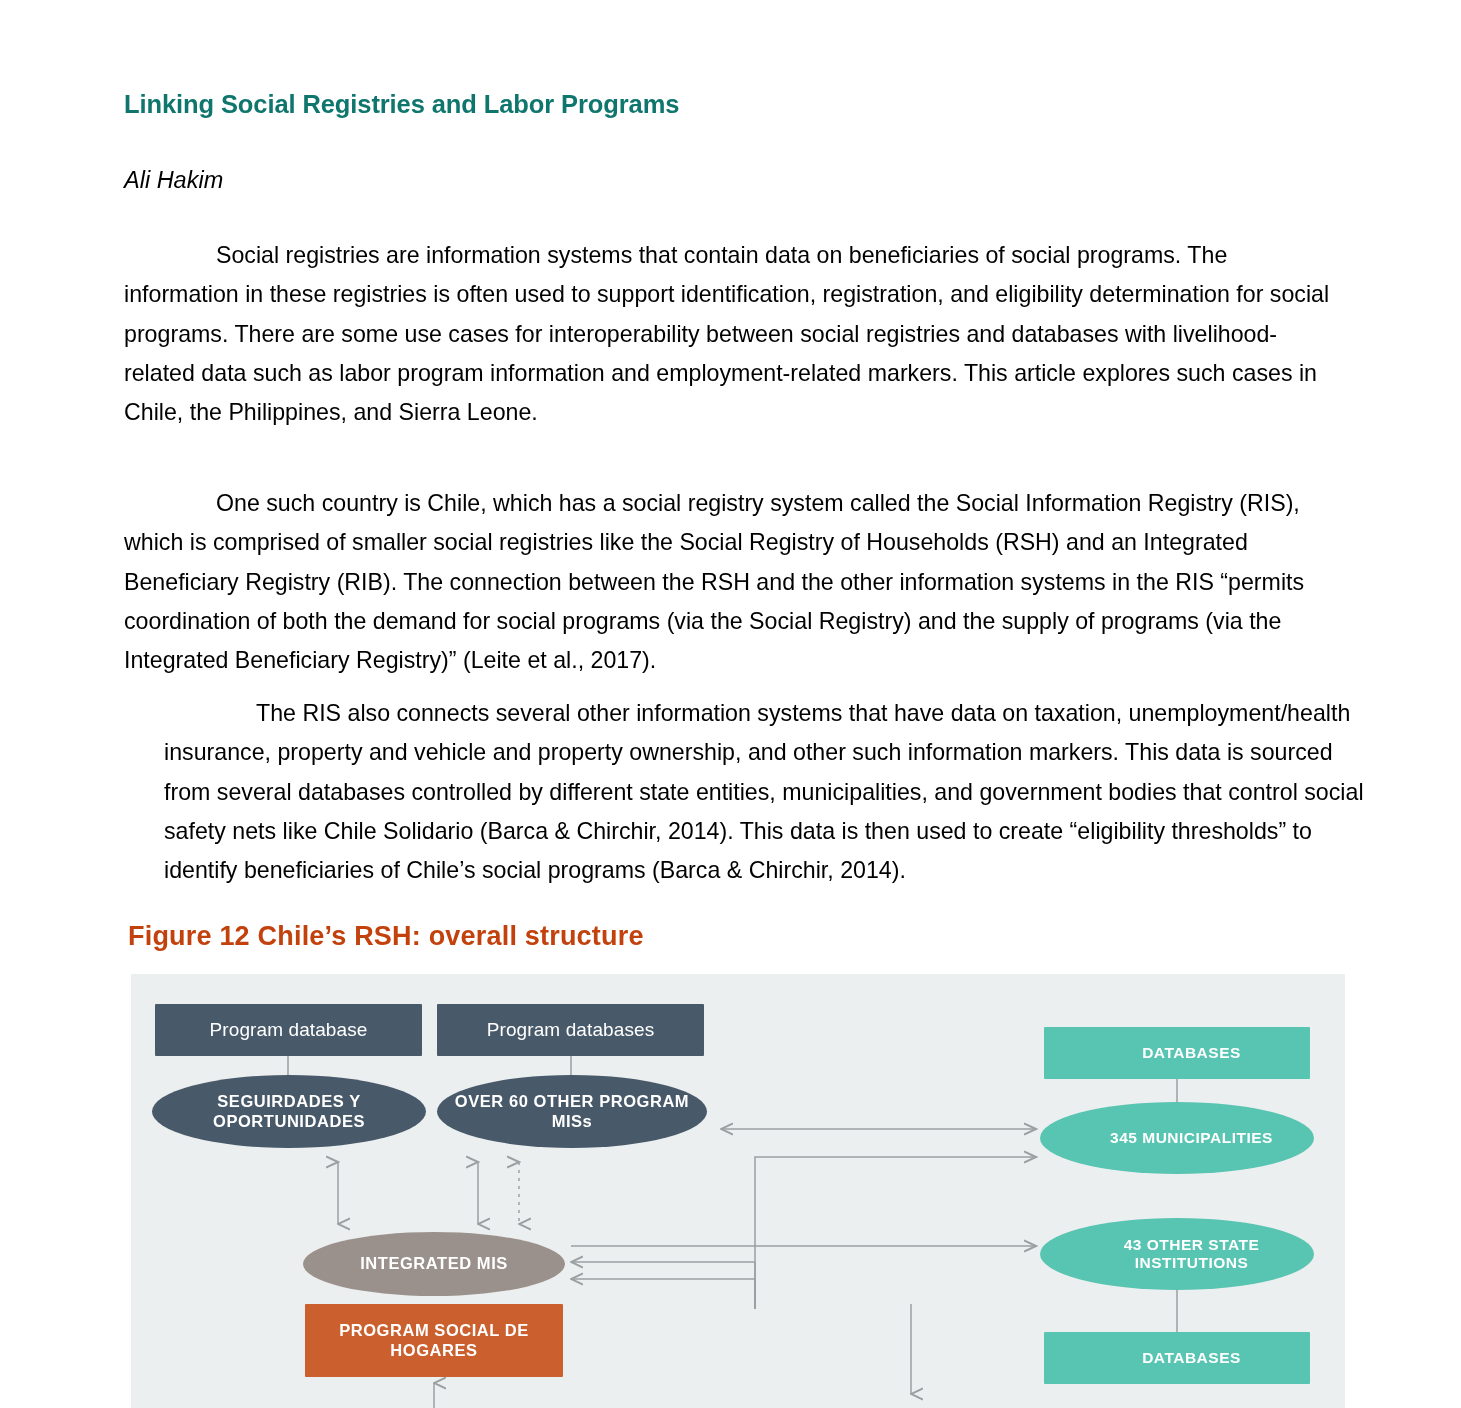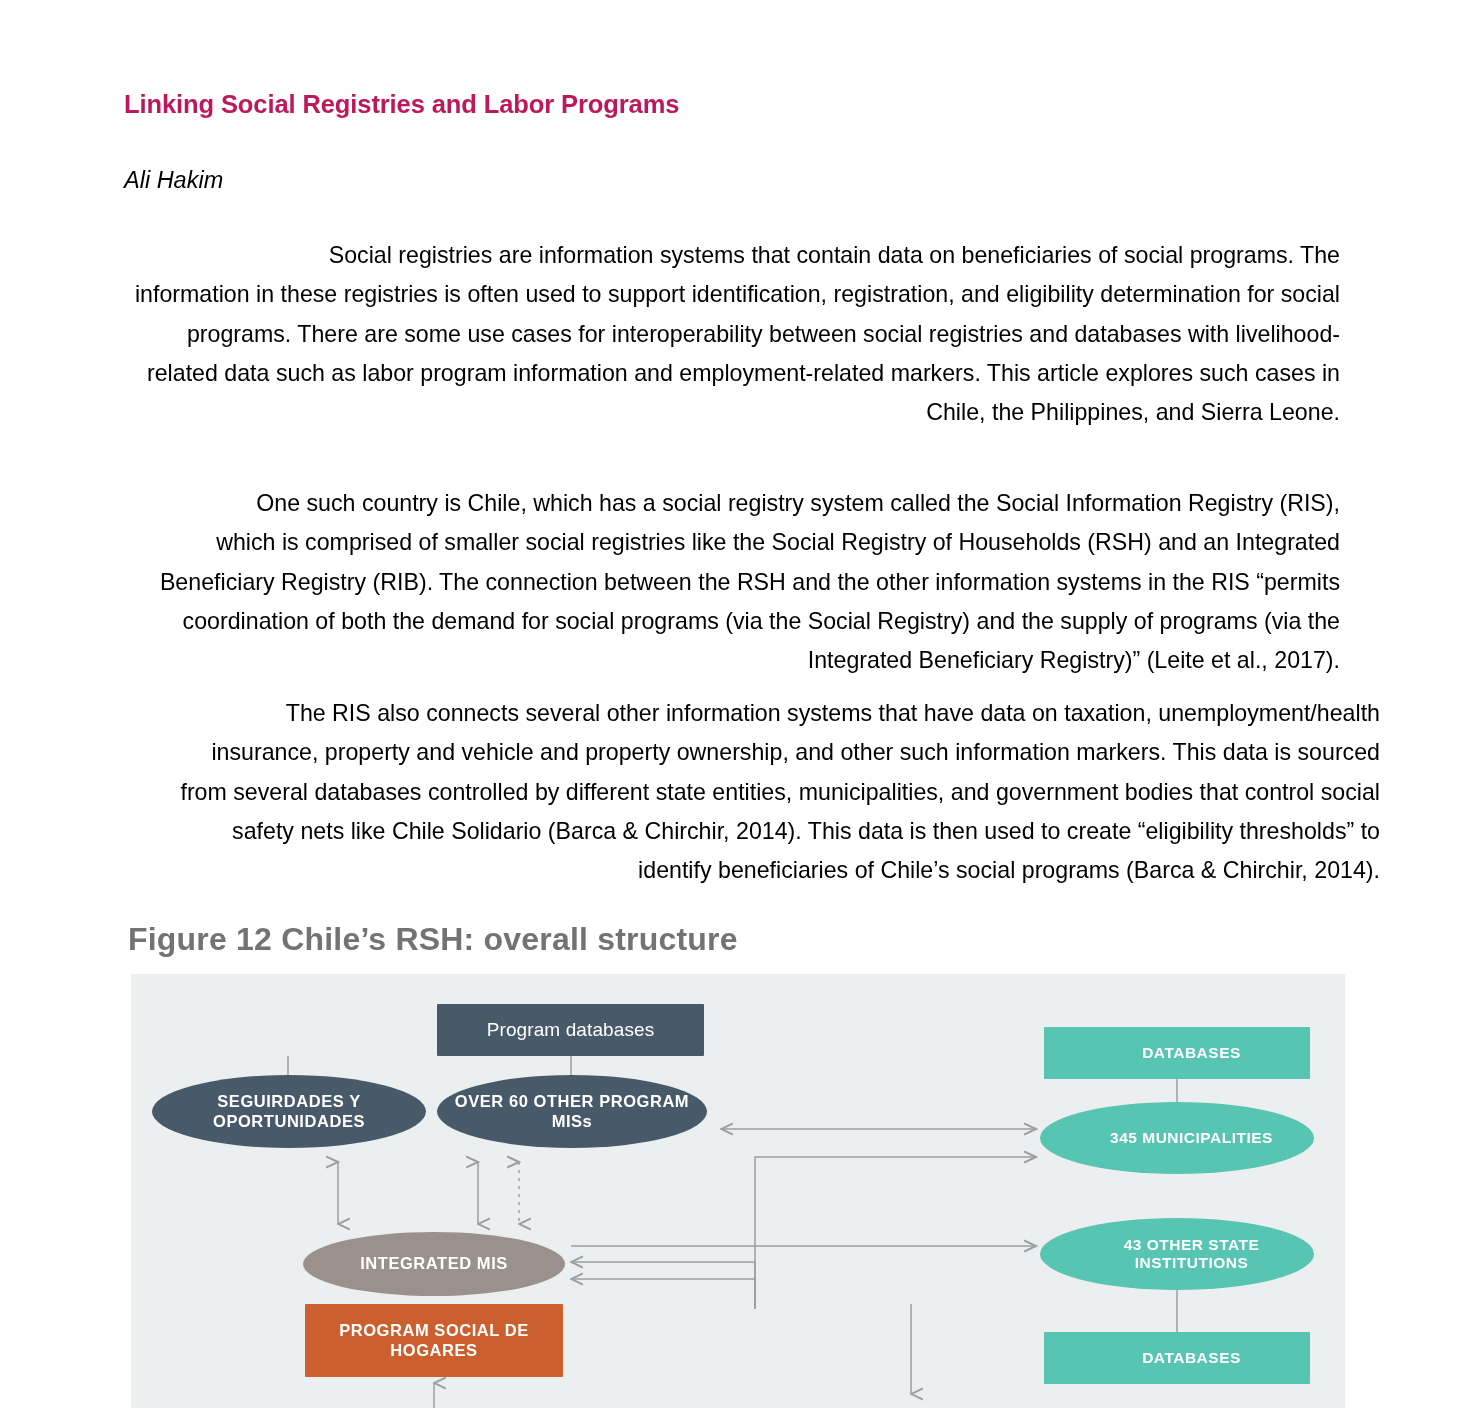--- a/index.html
+++ b/index.html
@@ -24,21 +24,21 @@
     height: 1408px;
   }
 
   .doc-title {
     position: absolute;
     left: 124px;
     top: 90px;
     font-size: 25.5px;
     font-weight: bold;
     letter-spacing: -0.1px;
-    color: #be185d;
+    color: #0f766e;
     white-space: nowrap;
   }
 
   .doc-author {
     position: absolute;
     left: 124px;
     top: 167px;
     font-size: 23.5px;
     font-style: italic;
     color: #000;
@@ -50,34 +50,33 @@
     left: 124px;
     width: 1216px;
     font-size: 23.2px;
     line-height: 39.3px;
     text-align: left;
     color: #000;
   }
   .body-text p {
     margin: 0;
     text-indent: 92px;
-    text-align: right;
   }
   #para-1 { top: 236px; }
   #para-2 { top: 484px; }
   #para-3 { top: 694px; margin-left: 40px; }
 
   
   .fig-caption {
     position: absolute;
     left: 128px;
     top: 921px;
-    font-size: 32px;
-    font-weight: bold;
-    color: #737373;
+    font-size: 27px;
+    font-weight: bold;
+    color: #c2410c;
     letter-spacing: 0.2px;
     white-space: nowrap;
   }
 
   .figure-panel {
     position: absolute;
     left: 131px;
     top: 974px;
     width: 1214px;
     height: 434px;
@@ -202,20 +201,21 @@
         <line x1="440" y1="305" x2="624" y2="305" marker-start="url(#ahL)"></line>
 
         <path d="M624 288 L624 335"></path>
         <path d="M624 305 L624 335"></path>
         <line x1="780" y1="330" x2="780" y2="420" marker-end="url(#ahD)"></line>
 
         <line x1="303" y1="434" x2="303" y2="409" marker-end="url(#ahU)"></line>
       </g>
     </svg>
 
+    <div class="node rect slate lbl-plain" id="n-prog-db-1">Program database</div>
 
     <div class="node rect slate lbl-plain" id="n-prog-db-2">Program databases</div>
 
     <div class="node ellipse slate lbl-caps" id="n-seguirdades">SEGUIRDADES Y OPORTUNIDADES</div>
 
     <div class="node ellipse slate lbl-caps" id="n-over80">OVER 60 OTHER PROGRAM MISs</div>
 
     <div class="node ellipse gray lbl-caps" id="n-int-mis">INTEGRATED MIS</div>
 
     <div class="node rect orange lbl-caps" id="n-registro">PROGRAM SOCIAL DE HOGARES</div>

